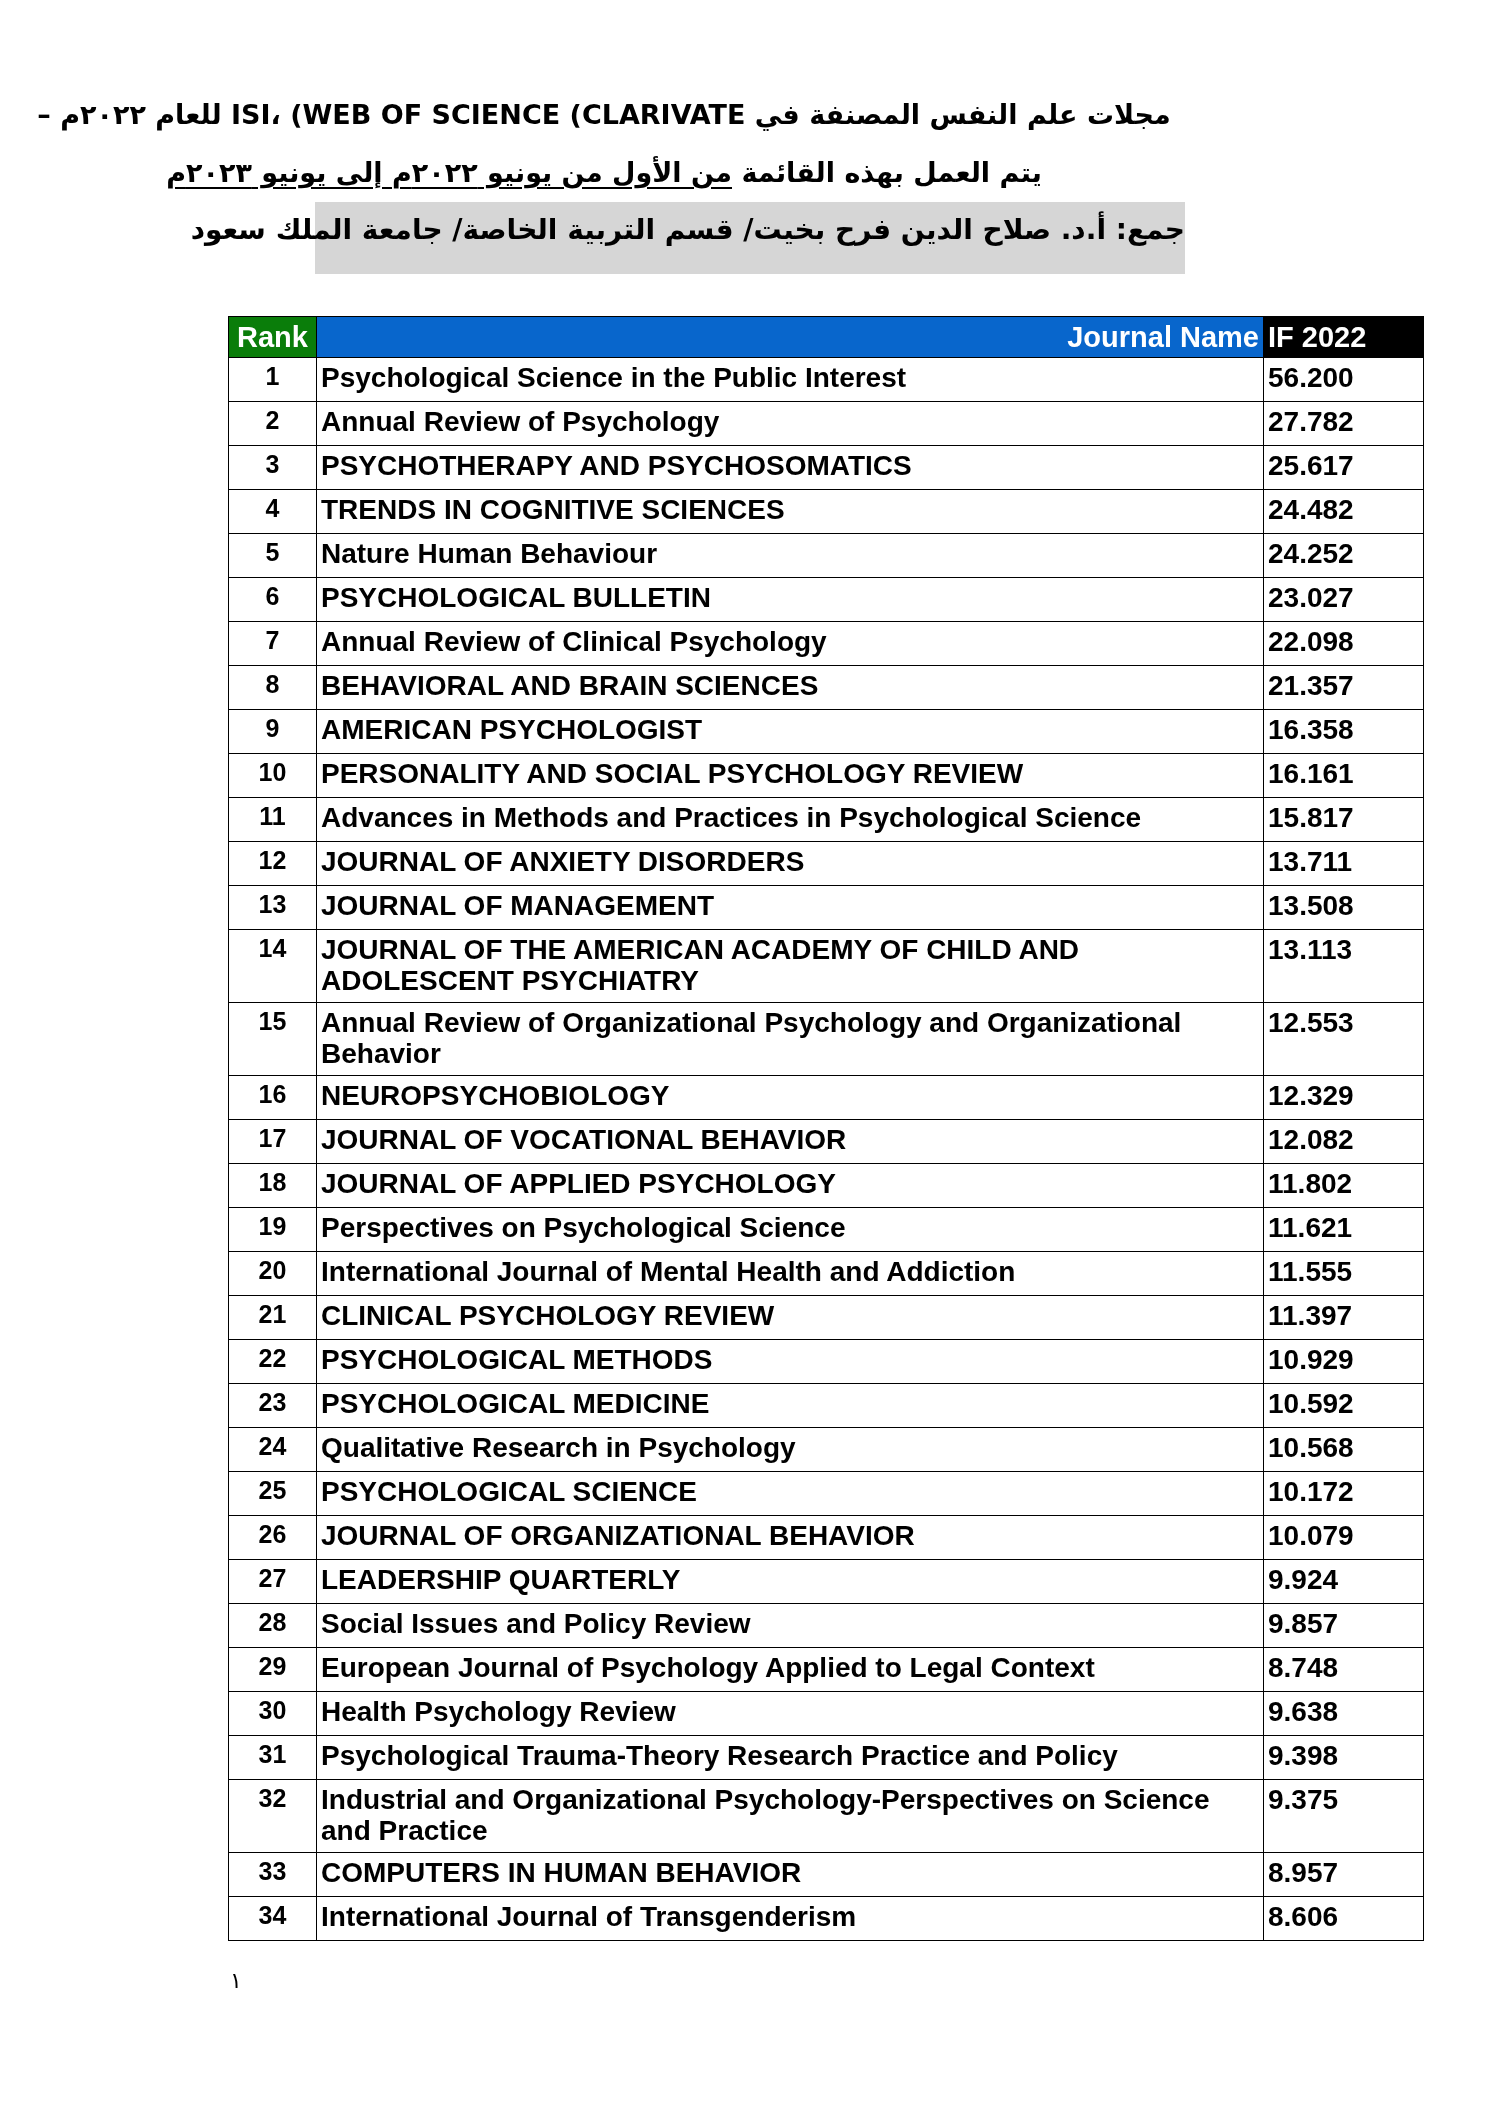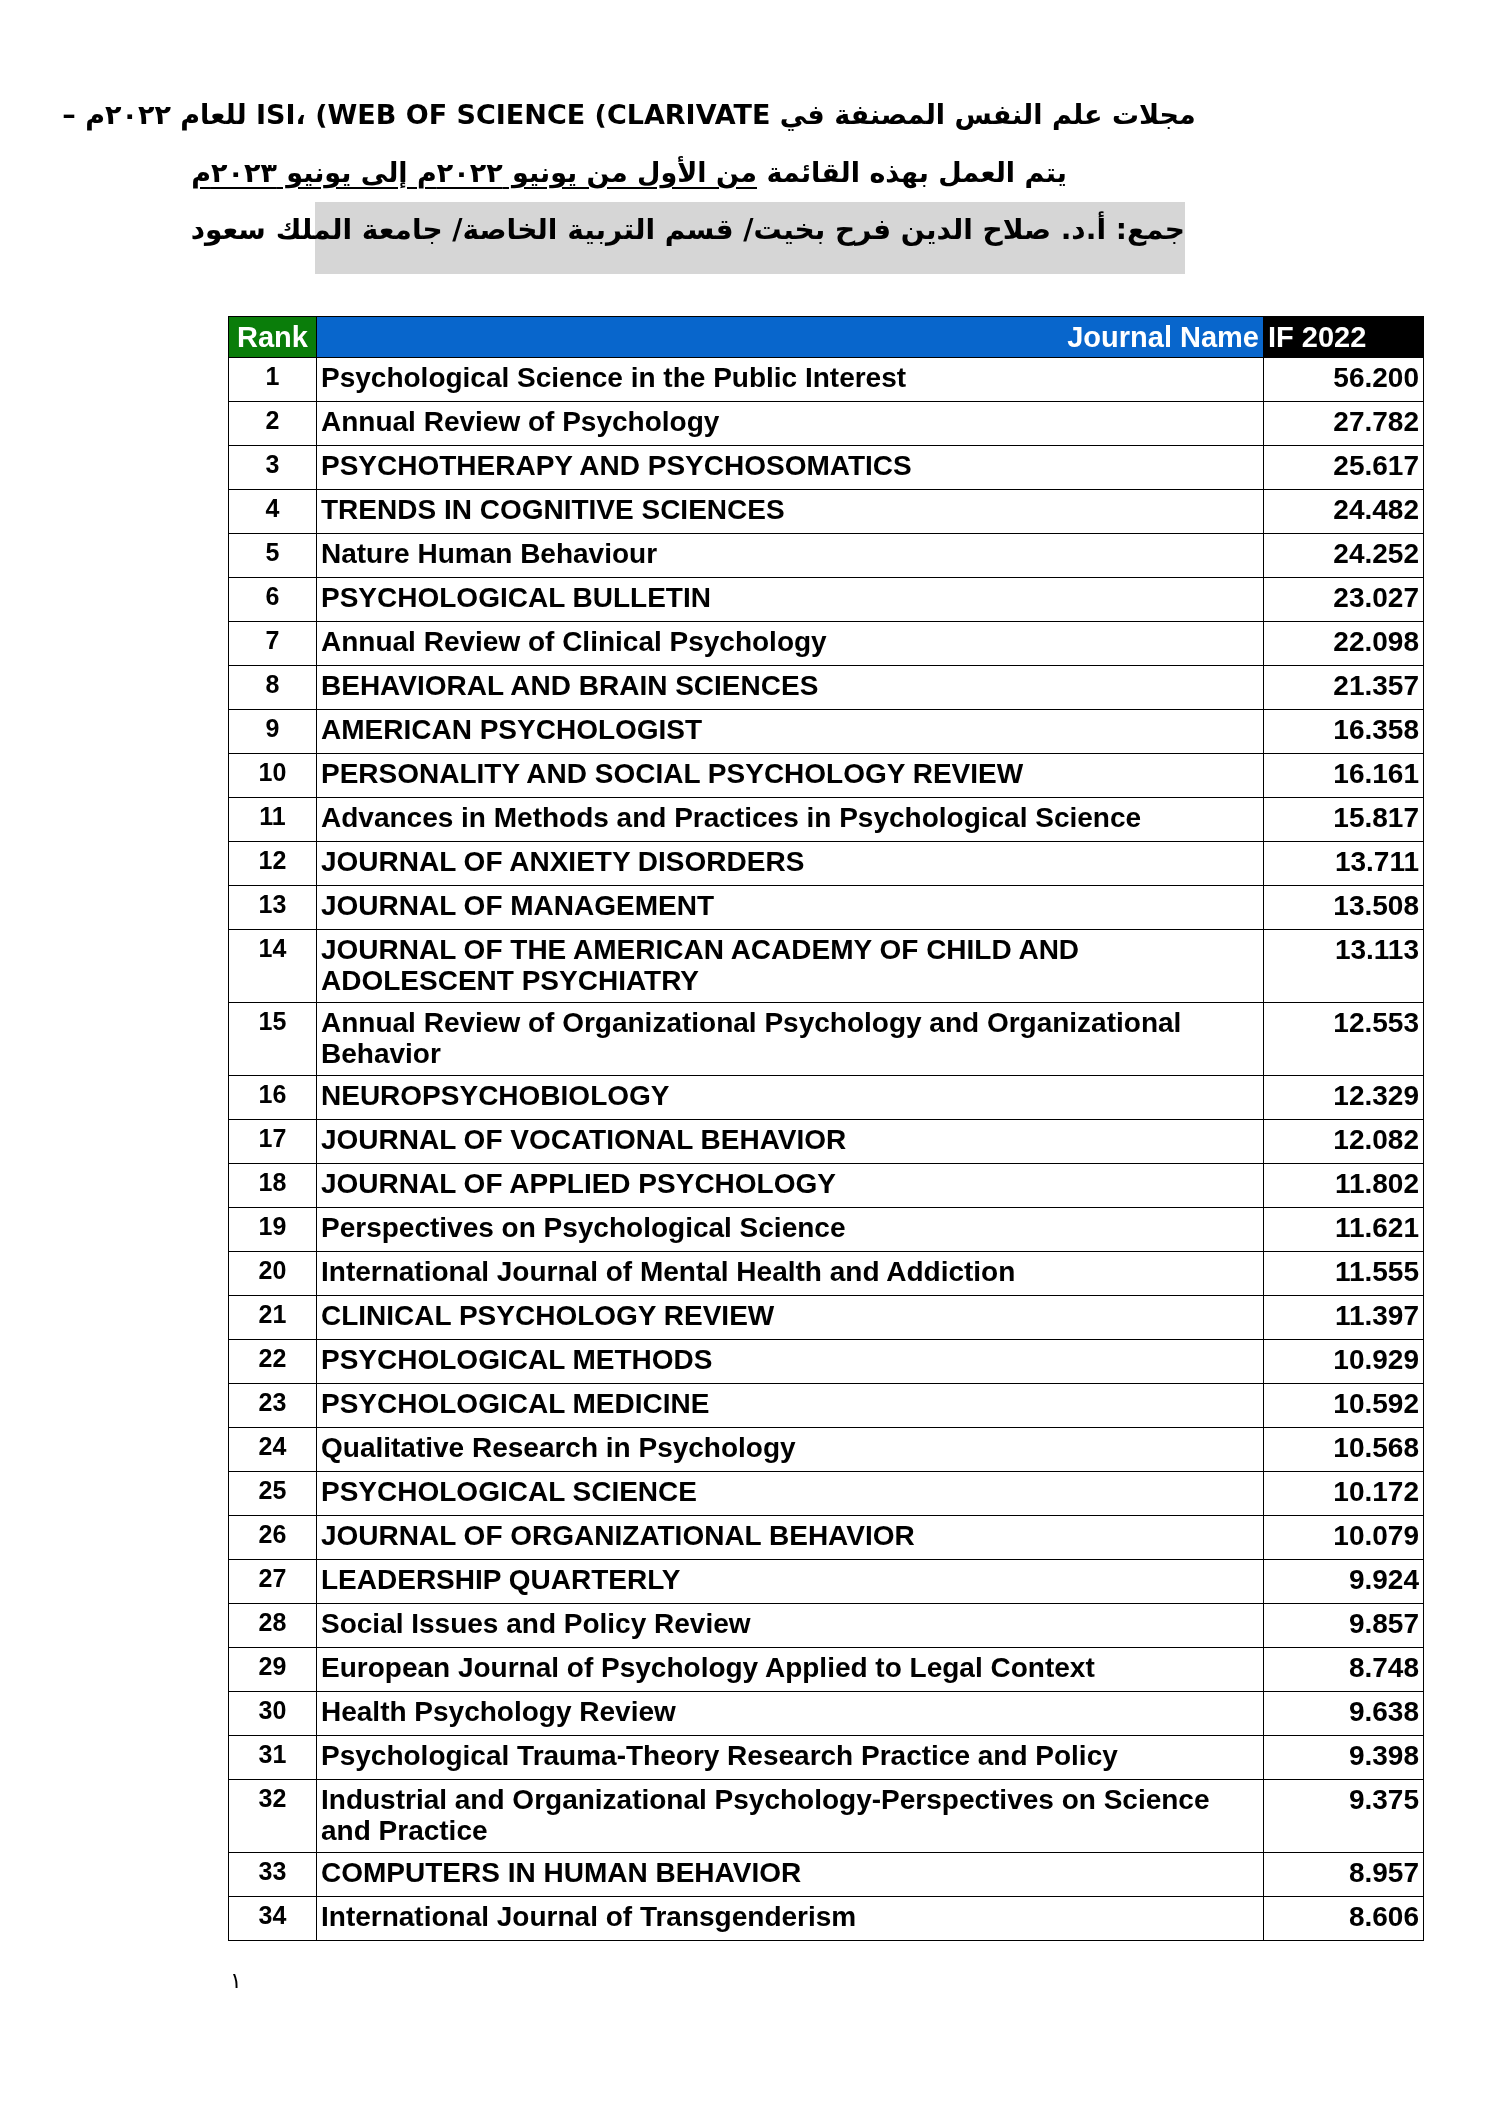--- a/index.html
+++ b/index.html
@@ -1,35 +1,35 @@
 <!DOCTYPE html>
 <html><head>
 <meta charset="utf-8">
 <style>
   html, body { margin: 0; padding: 0; background: #ffffff; }
   body { width: 1500px; height: 2122px; position: relative; overflow: hidden; font-family: "Liberation Sans", sans-serif; color: #000; }
-  .title-line { position: absolute; left: 0; width: 1208px; text-align: center; font-family: "DejaVu Sans", sans-serif; font-weight: bold; direction: rtl; white-space: nowrap; margin-left: 25px; }
+  .title-line { position: absolute; left: 0; width: 1208px; text-align: center; font-family: "DejaVu Sans", sans-serif; font-weight: bold; direction: rtl; white-space: nowrap; }
   #t1 { top: 96px; font-size: 27px; line-height: 38px; }
   #t2 { top: 154px; font-size: 27px; line-height: 38px; }
   #t2 .u { text-decoration: underline; text-decoration-thickness: 2px; text-underline-offset: 5px; }
   #t3wrap { position: absolute; left: 315px; top: 202px; width: 870px; height: 72px; background: #d6d6d6; }
   #t3 { width: 100%; text-align: center; font-family: "DejaVu Sans", sans-serif; font-weight: bold; font-size: 28px; line-height: 55px; direction: rtl; white-space: nowrap; }
 
   table.jt { position: absolute; left: 228px; top: 316px; width: 1195px; border-collapse: collapse; table-layout: fixed; font-family: "Liberation Sans", sans-serif; font-weight: bold; border-radius: 20px; }
   table.jt col.c-rank { width: 88px; }
   table.jt col.c-name { width: 947px; }
   table.jt col.c-if { width: 160px; }
   table.jt th { height: 40px; padding: 0 4px; font-size: 29px; color: #fff; text-align: right; border: 1.5px solid #000; line-height: 38px; }
   table.jt th.h-rank { background: #0a7d0a; text-align: center; padding: 0; }
   table.jt th.h-name { background: #0866cc; }
   table.jt th.h-if { background: #000000; text-align: left; }
   table.jt td { border: 1.5px solid #000; font-size: 28px; line-height: 31px; vertical-align: top; padding: 4px 4px 6px 4px; }
   table.jt td.rank { text-align: center; font-size: 25px; padding-top: 3px; }
   table.jt td.name { padding-left: 4px; }
-  table.jt td.ifv { text-align: right; }
+  table.jt td.ifv { text-align: left; }
   table.jt tr.single td { height: 33px; }
   table.jt tr.double td { height: 61px; }
   #page-num { position: absolute; left: 230px; top: 1968px; font-family: "DejaVu Sans", sans-serif; font-size: 22px; }
 </style>
 </head>
 <body>
 
 <div id="t1" class="title-line">مجلات علم النفس المصنفة في ISI، (WEB OF SCIENCE (CLARIVATE للعام ٢٠٢٢م –</div>
 <div id="t2" class="title-line">
   <span>يتم العمل بهذه القائمة </span><span class="u">من الأول من يونيو ٢٠٢٢م إلى يونيو ٢٠٢٣م</span>

